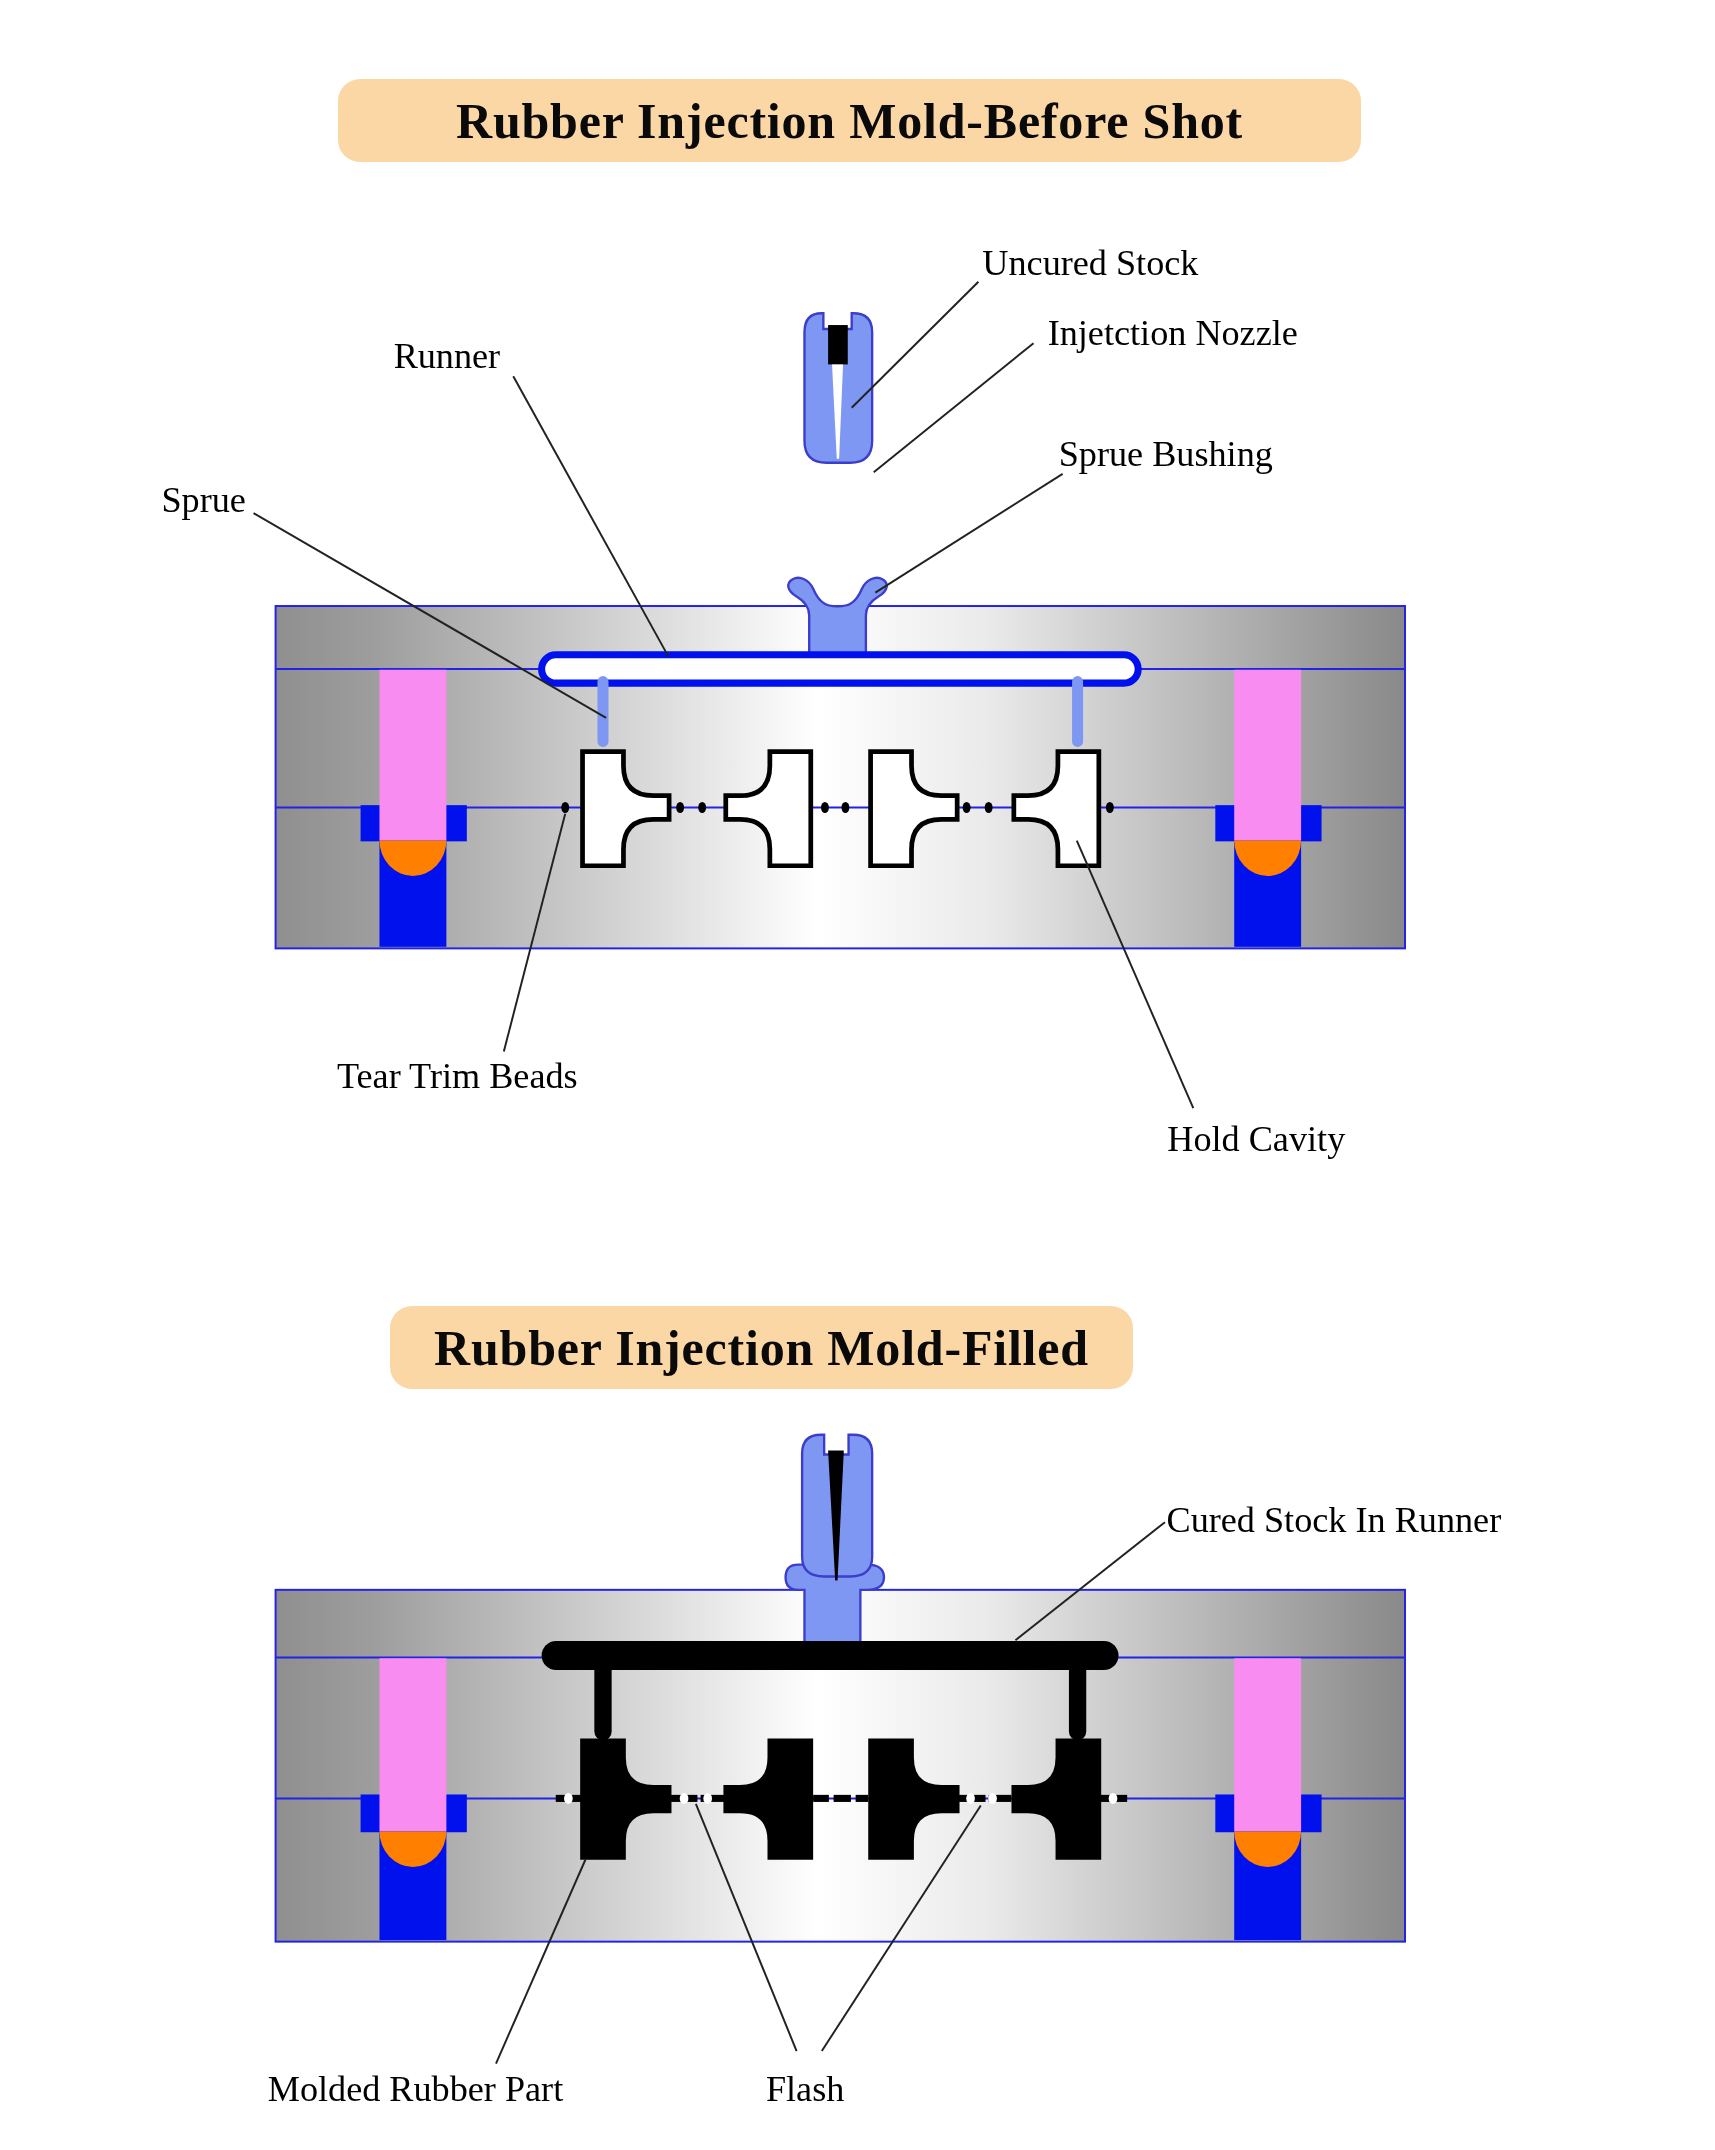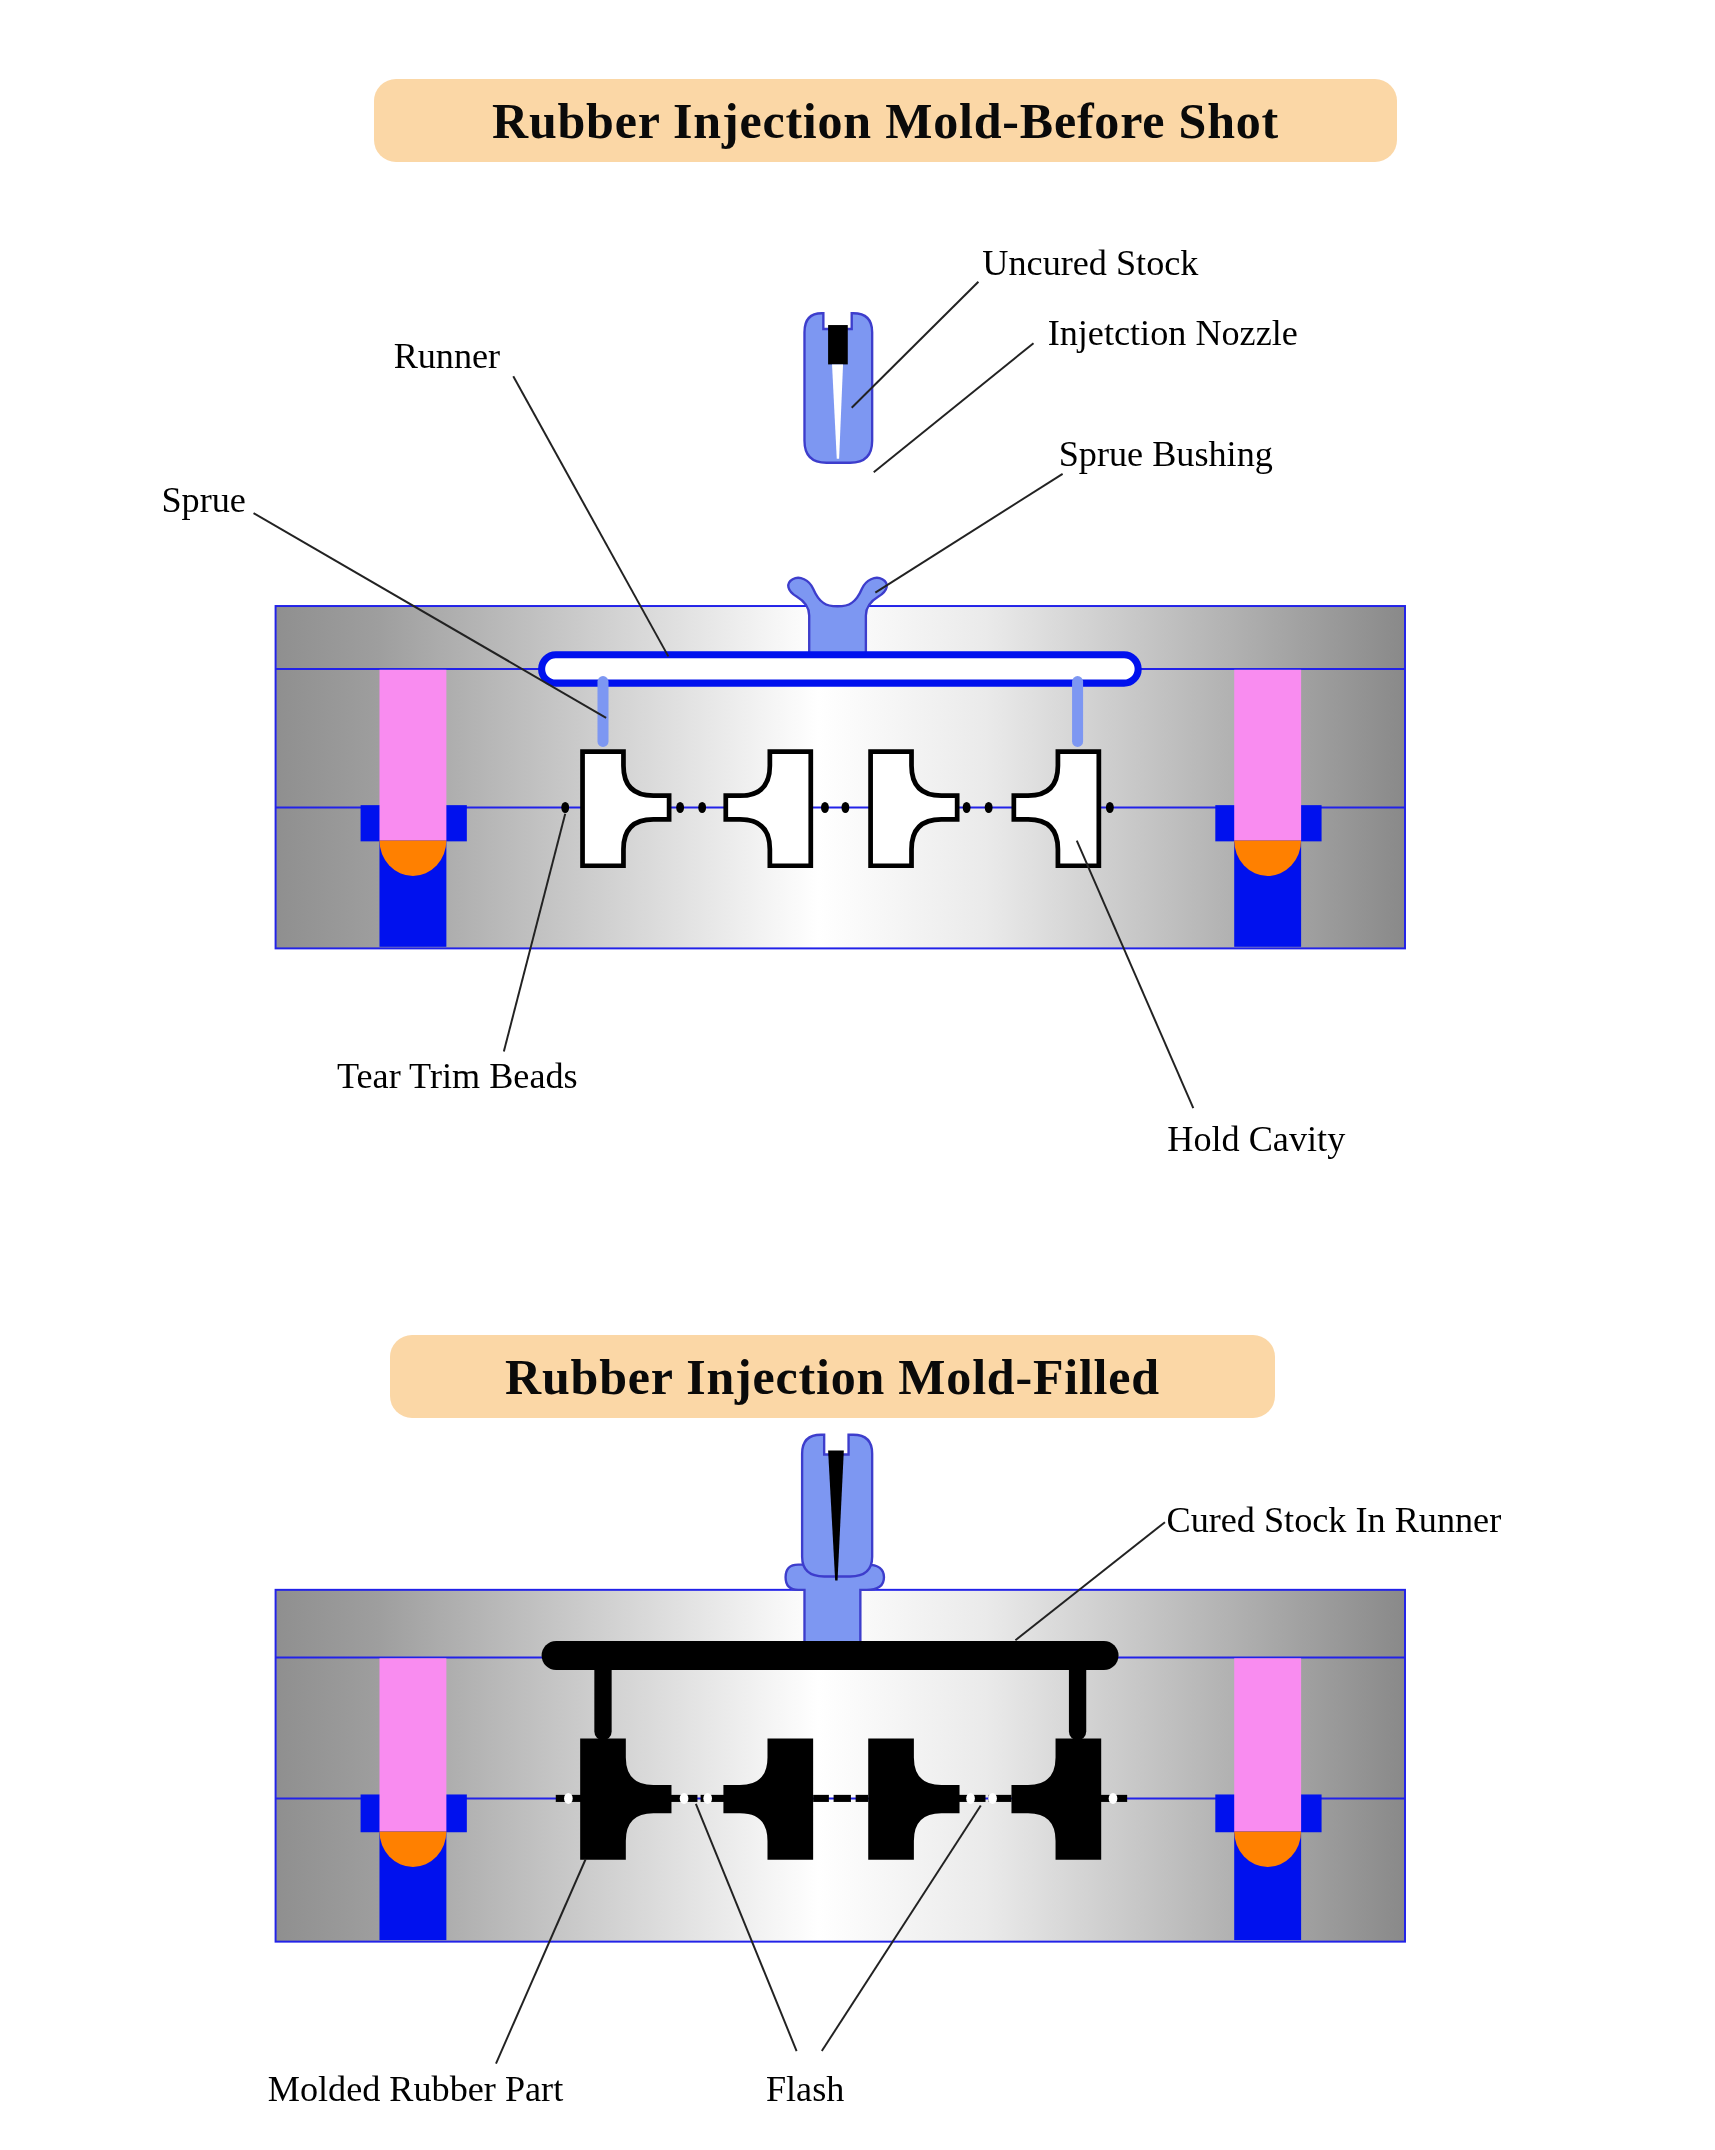--- a/index.html
+++ b/index.html
@@ -5,22 +5,22 @@
   html,body{margin:0;padding:0;}
   body{
     width:1716px;height:2151px;position:relative;background:#ffffff;
     font-family:"Liberation Serif","DejaVu Serif",serif;
   }
   .banner{
     position:absolute;background:#FBD7A6;border-radius:22px;
     display:flex;align-items:center;justify-content:center;
     font-weight:bold;color:#0a0a0a;letter-spacing:0.8px;
   }
-  #banner1{left:338px;top:79px;width:1023px;height:83px;font-size:50px;margin-left:36px;}
-  #banner2{left:390px;top:1335px;width:885px;height:83px;font-size:50px;}
+  #banner1{left:338px;top:79px;width:1023px;height:83px;font-size:50px;}
+  #banner2{left:390px;top:1306px;width:743px;height:83px;font-size:50px;}
   svg{position:absolute;left:0;top:0;}
   text{font-family:"Liberation Serif","DejaVu Serif",serif;font-size:46px;fill:#000;}
 </style>
 </head>
 <body>
 
 <svg id="diagram" width="1716" height="2151" viewBox="0 0 2180 2733">
   <defs>
     <linearGradient id="plateGrad" x1="0" y1="0" x2="1" y2="0">
       <stop offset="0" stop-color="#8F8F8F"></stop>

